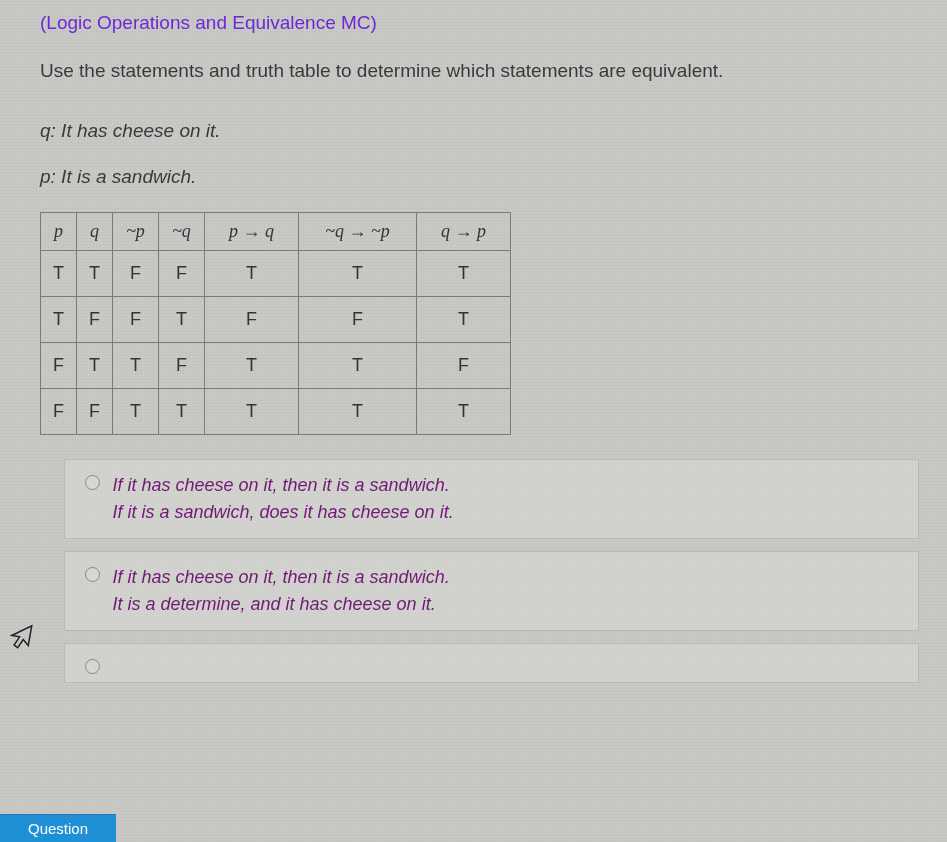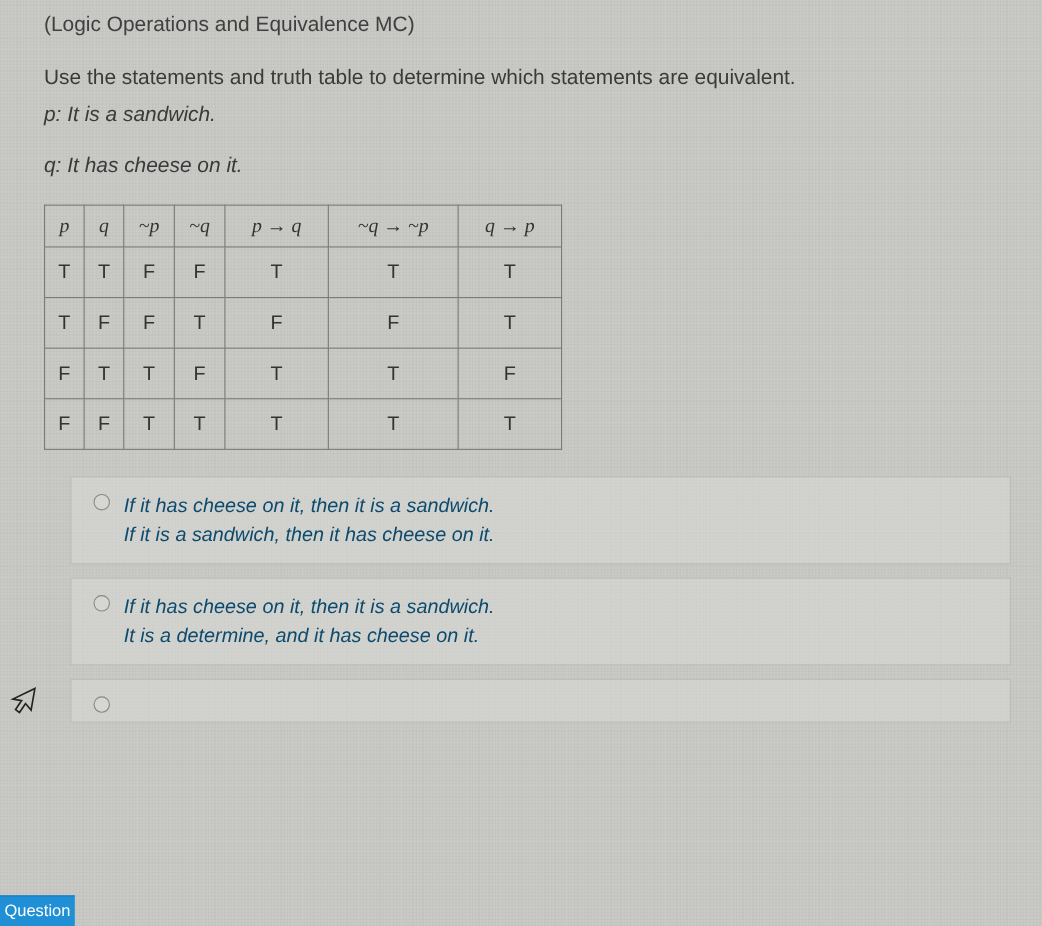--- a/index.html
+++ b/index.html
@@ -13,27 +13,27 @@
     overflow: hidden;
     background-image:
       repeating-linear-gradient(0deg, rgba(0,0,0,0.02) 0px, rgba(0,0,0,0.02) 1px, transparent 1px, transparent 3px),
       repeating-linear-gradient(90deg, rgba(0,0,0,0.02) 0px, rgba(0,0,0,0.02) 1px, transparent 1px, transparent 3px);
   }
   .content {
     padding: 12px 28px 0 40px;
   }
   .topic {
     font-size: 19px;
-    color: #404040;
+    color: #6d28d9;
     margin-bottom: 26px;
   }
   .instruction {
     font-size: 19px;
     color: #3a3a3a;
-    margin-bottom: 12px;
+    margin-bottom: 38px;
   }
   .stmt {
     font-size: 19px;
     font-style: italic;
     color: #3a3a3a;
     margin-bottom: 24px;
   }
   table.truth {
     border-collapse: collapse;
     margin-top: 18px;
@@ -78,21 +78,21 @@
     border-radius: 50%;
     vertical-align: top;
     margin-top: 3px;
     margin-right: 8px;
     background: #d6d6d2;
   }
   .option .opt-text {
     display: inline-block;
     font-style: italic;
     font-size: 18px;
-    color: #0c4a6e;
+    color: #701a75;
     line-height: 1.5;
     vertical-align: top;
   }
   .cursor {
     position: absolute;
     left: 8px;
     top: 622px;
     font-size: 26px;
     color: #222;
     transform: scaleX(-1) rotate(-10deg);
@@ -104,21 +104,21 @@
     right: 0;
     height: 28px;
   }
   .question-btn {
     position: absolute;
     left: 0;
     bottom: 0;
     background: #1f8fd6;
     color: #fff;
     font-size: 15px;
-    padding: 5px 4px;
+    padding: 5px 28px;
     border-top: 1px solid #1a7bb9;
   }
   .status {
     position: absolute;
     right: 4px;
     bottom: 3px;
     color: #666;
     font-size: 17px;
   }
   .last-option {
@@ -127,22 +127,22 @@
 </style>
 </head>
 <body>
 
 <div class="content">
 
   <div class="topic">(Logic Operations and Equivalence MC)</div>
 
   <div class="instruction">Use the statements and truth table to determine which statements are equivalent.</div>
 
+  <div class="stmt">q: It has cheese on it.</div>
   <div class="stmt">p: It is a sandwich.</div>
-  <div class="stmt">q: It has cheese on it.</div>
 
   <table class="truth">
     <tbody>
         <tr>
       <th class="c-narrow">p</th>
       <th class="c-narrow">q</th>
       <th class="c-mid">~p</th>
       <th class="c-mid">~q</th>
       <th class="c-wide">p → q</th>
       <th class="c-xwide">~q → ~p</th>
@@ -185,21 +185,21 @@
       <td>T</td>
     </tr>
   </tbody>
     </table>
 
   <div class="options">
     <div class="option">
       <span class="radio"></span>
       <span class="opt-text">
         <span>If it has cheese on it, then it is a sandwich.</span><br>
-        <span>If it is a sandwich, then it has cheese on it.</span>
+        <span>If it is a sandwich, does it has cheese on it.</span>
       </span>
     </div>
     <div class="option">
       <span class="radio"></span>
       <span class="opt-text">
         <span>If it has cheese on it, then it is a sandwich.</span><br>
         <span>It is a determine, and it has cheese on it.</span>
       </span>
     </div>
     <div class="option last-option">

